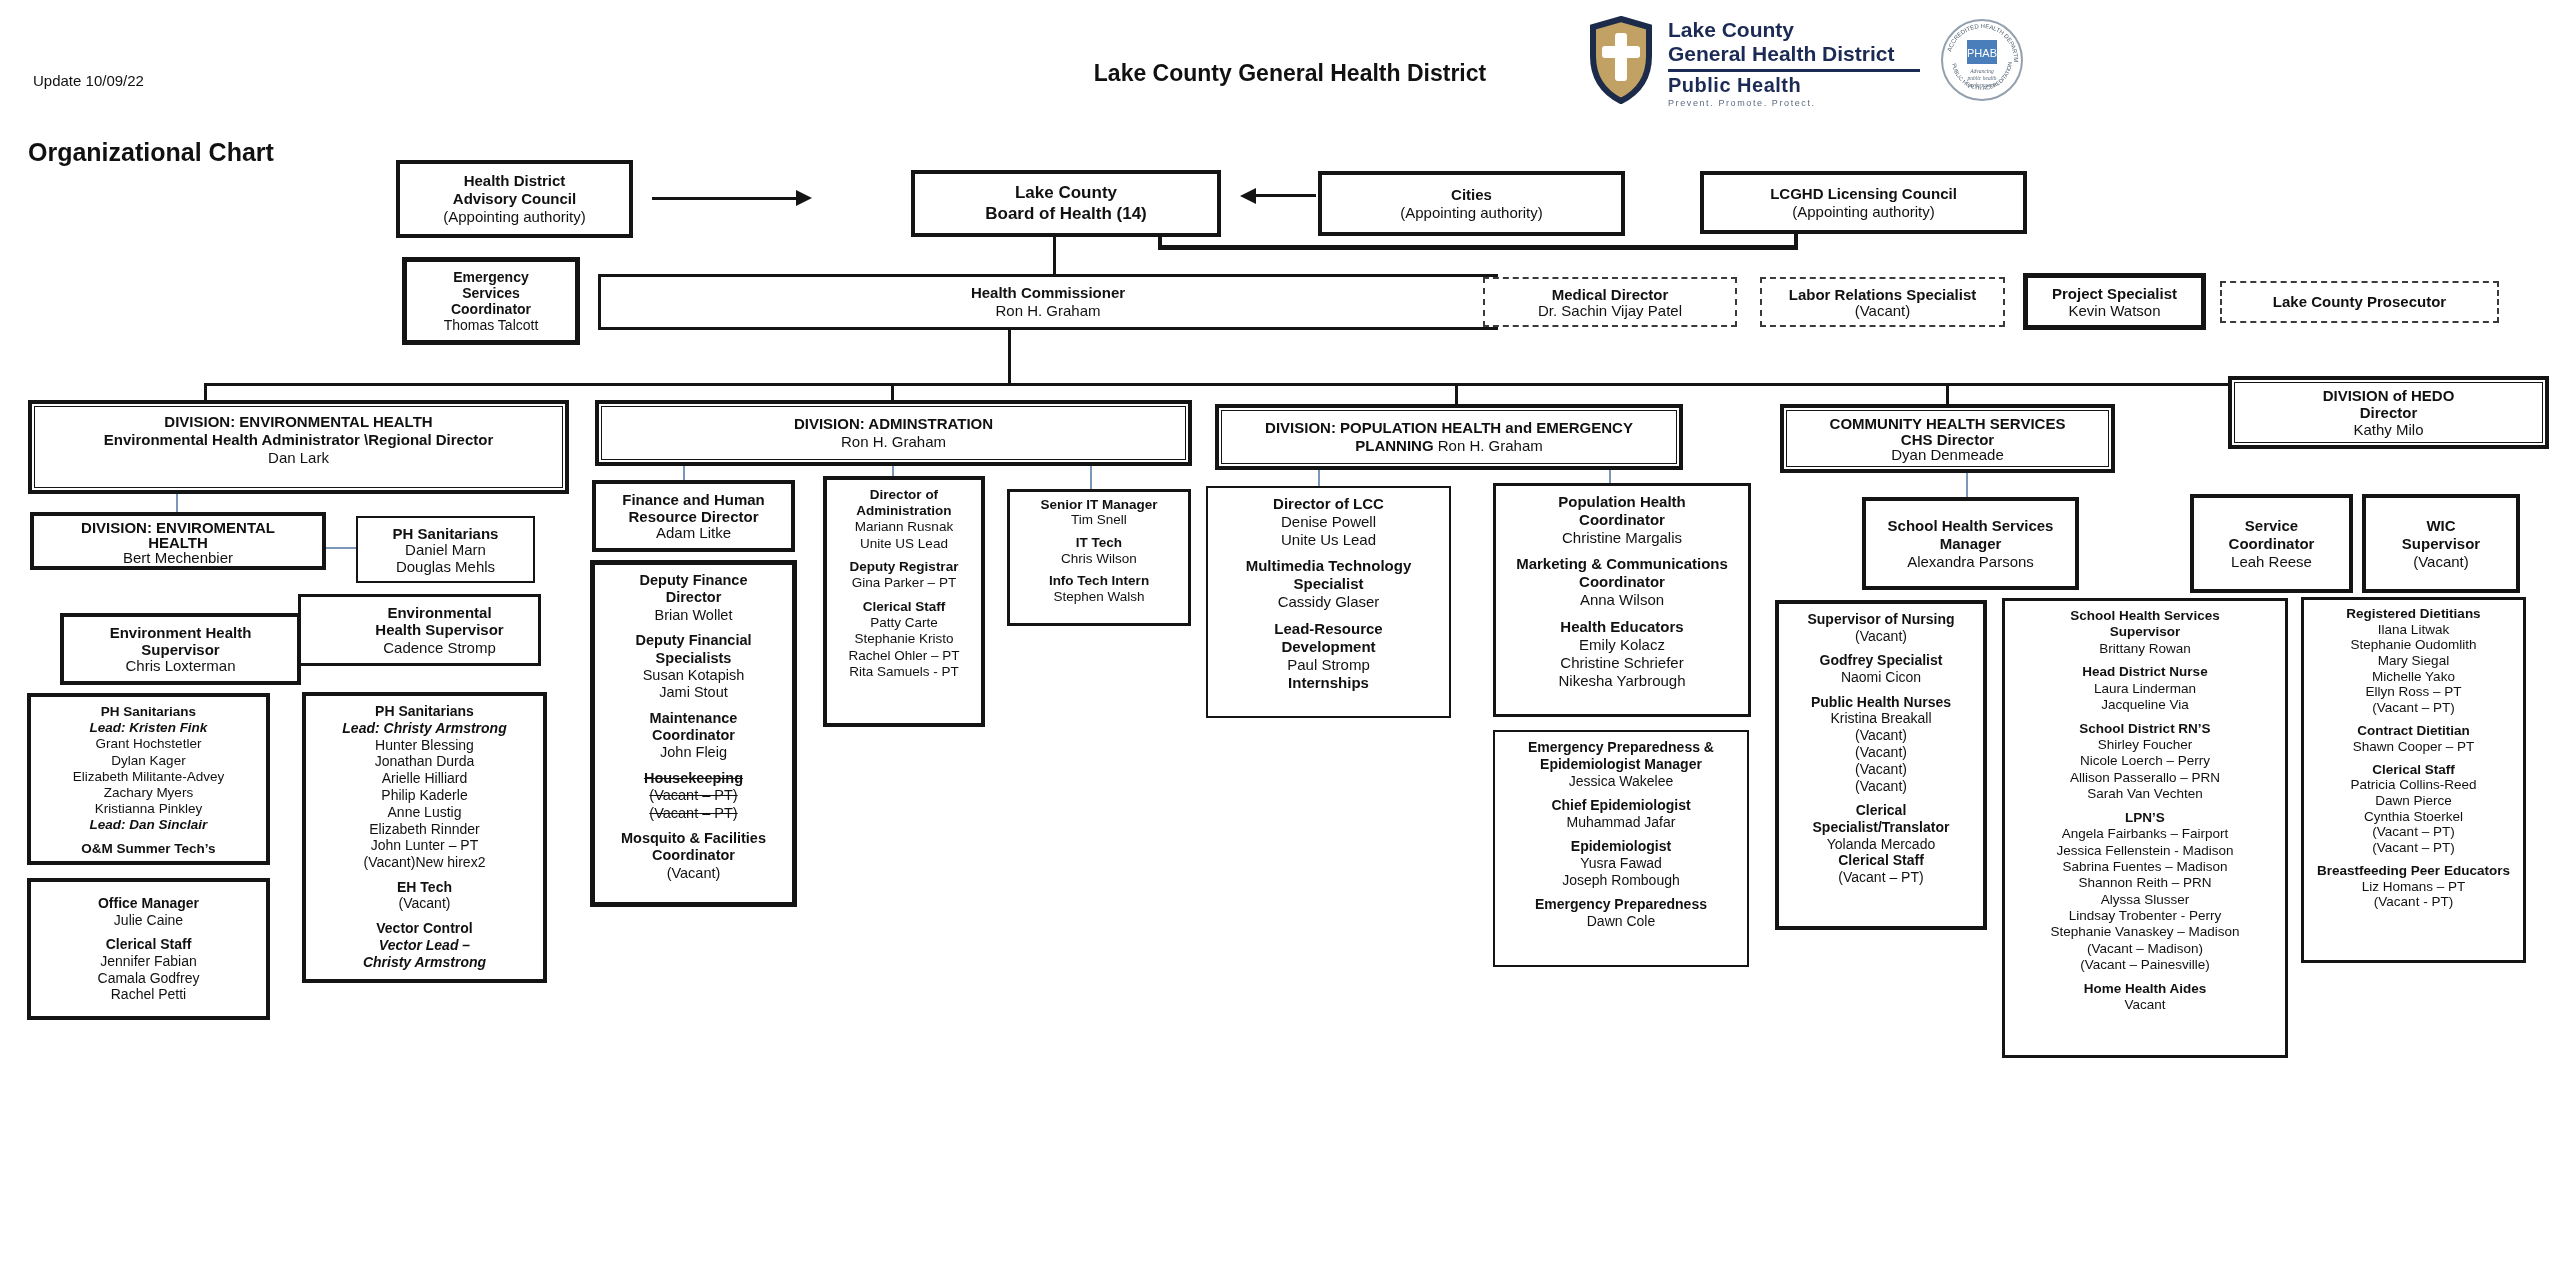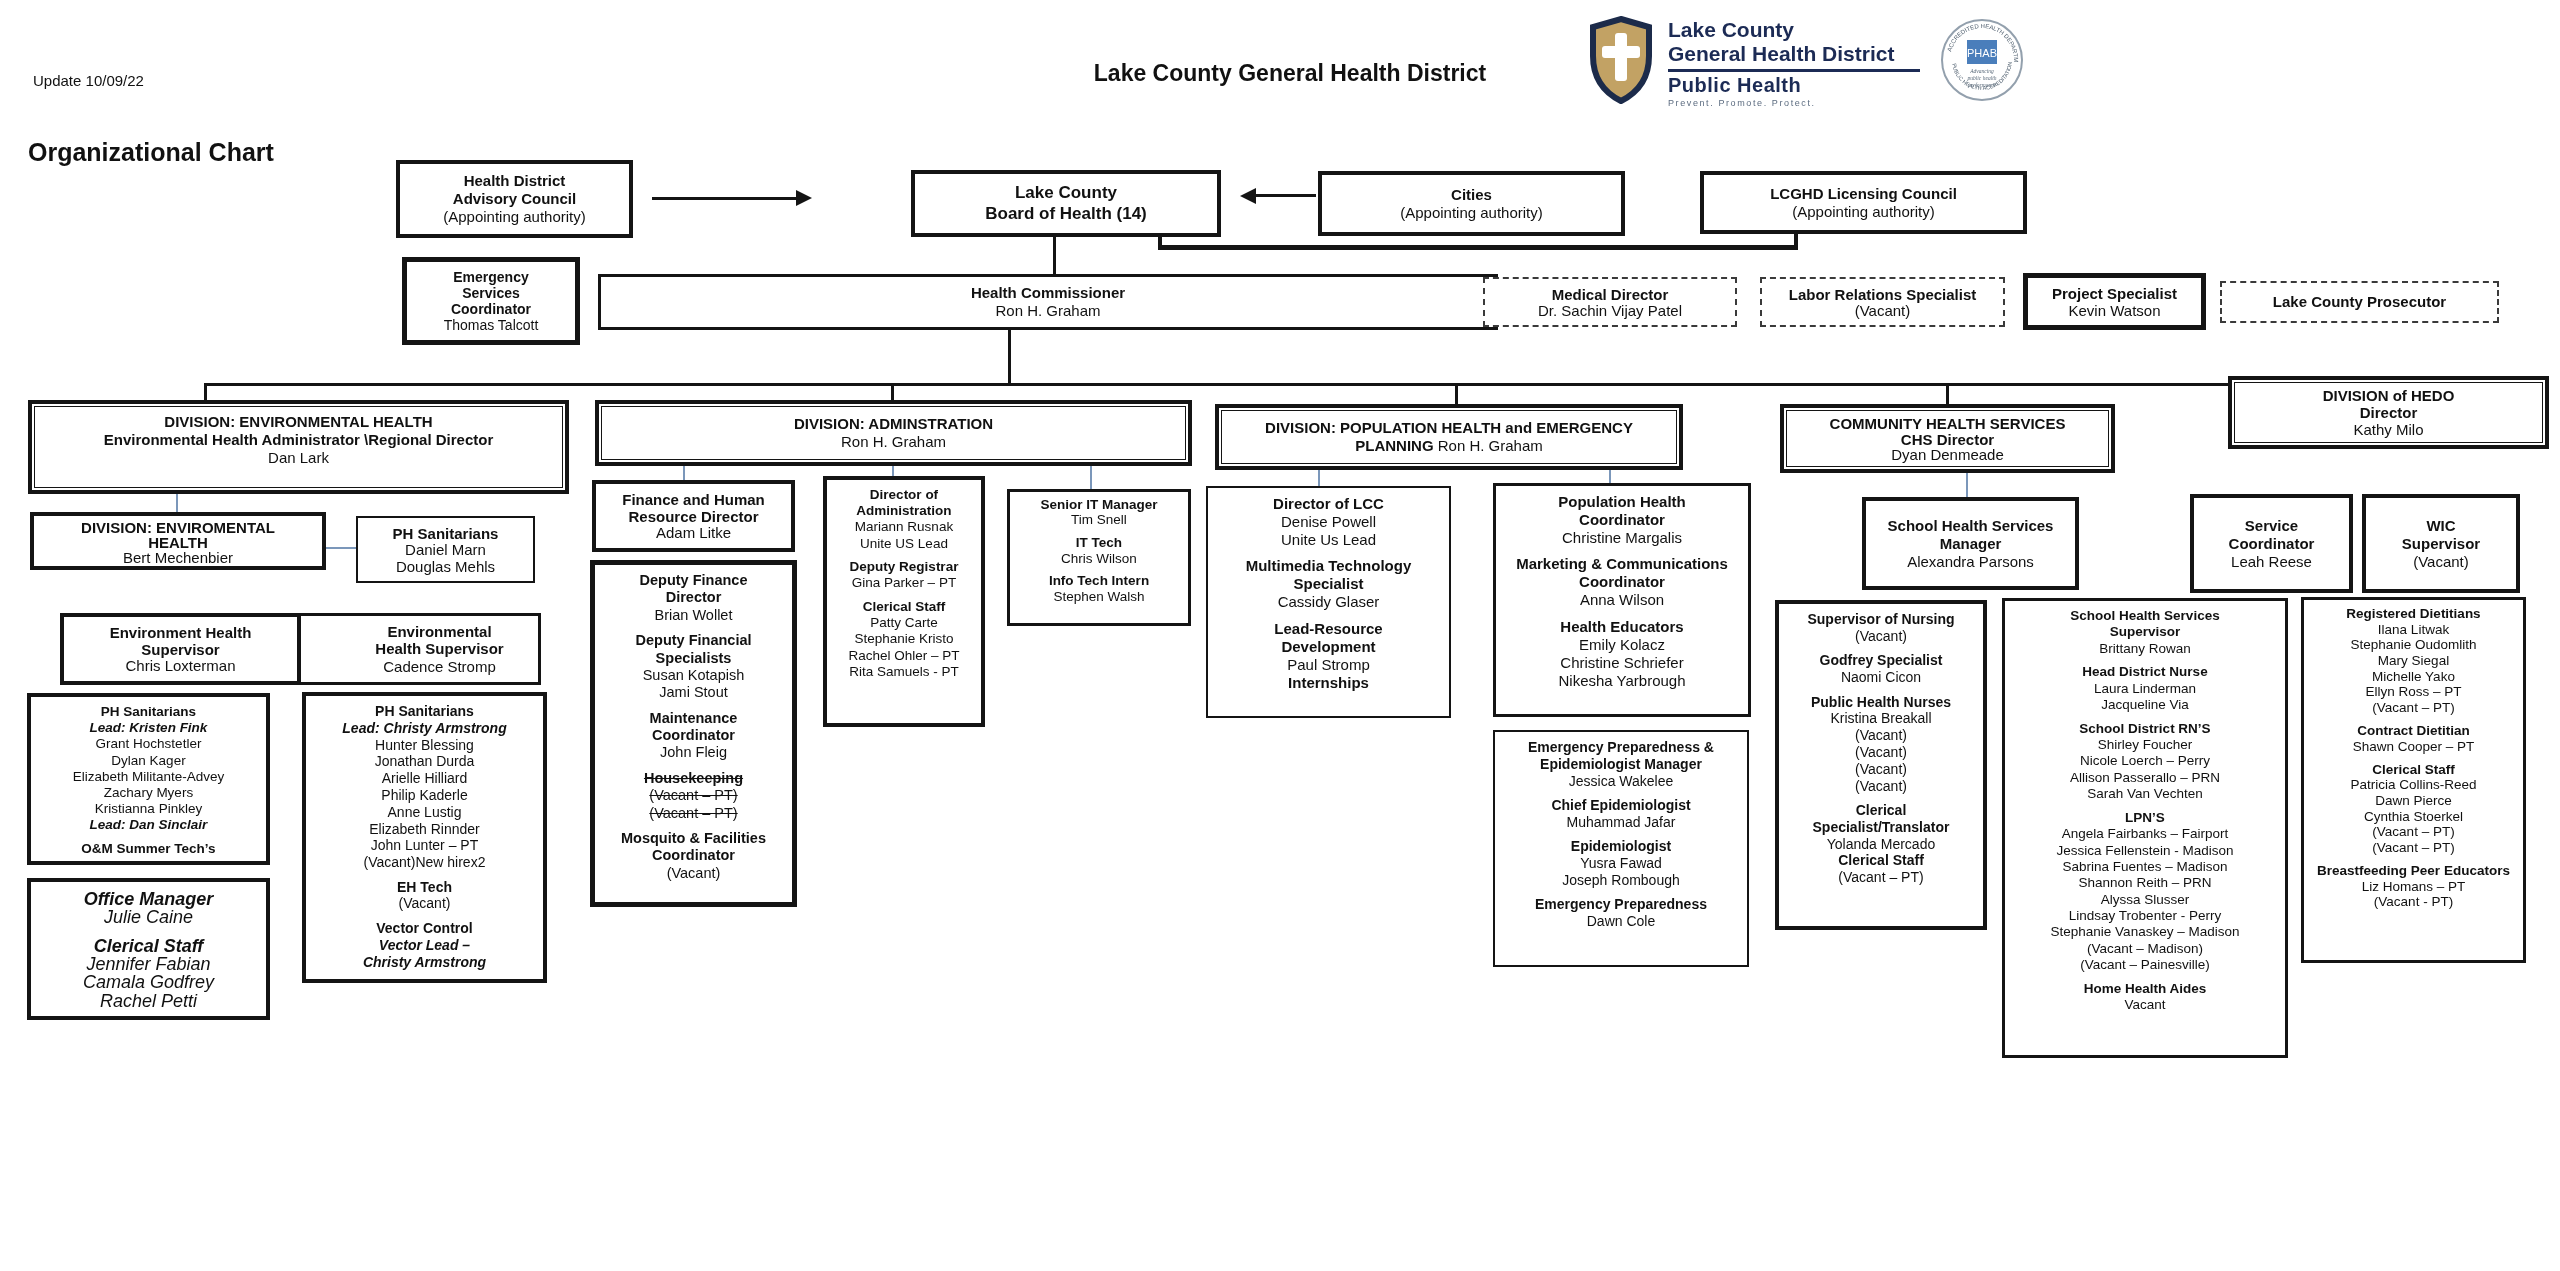--- a/index.html
+++ b/index.html
@@ -58,23 +58,23 @@
 
   #b-div-env{left:28px;top:400px;width:541px;height:94px;justify-content:flex-start;padding-top:9px;}
   #b-div-admin{left:595px;top:400px;width:597px;height:66px;}
   #b-div-pop{left:1215px;top:404px;width:468px;height:66px;}
   #b-div-chs{left:1780px;top:404px;width:335px;height:69px;}
   #b-div-hedo{left:2228px;top:376px;width:321px;height:73px;}
 
   #b-env2{left:30px;top:512px;width:296px;height:58px;}
   #b-phside{left:356px;top:516px;width:179px;height:67px;}
   #b-ehs1{left:31px;top:613px;width:241px;height:72px;margin-left:29px;}
-  #b-ehs2{left:298px;top:613px;width:243px;height:72px;padding-left:44px;}
+  #b-ehs2{left:298px;top:594px;width:243px;height:72px;padding-left:44px;}
   #b-ph1{left:27px;top:693px;width:243px;height:172px;font-size:13.5px;}
-  #b-office{left:27px;top:878px;width:243px;height:142px;font-size:18px;font-style:italic;}
+  #b-office{left:27px;top:878px;width:243px;height:142px;font-size:14px;}
   #b-ph2{left:302px;top:692px;width:245px;height:291px;font-size:14px;}
 
   #b-findir{left:592px;top:480px;width:203px;height:72px;}
   #b-finlist{left:590px;top:560px;width:207px;height:347px;font-size:14.5px;}
   #b-admindir{left:823px;top:476px;width:162px;height:251px;font-size:13.5px;}
   #b-it{left:1007px;top:489px;width:184px;height:137px;font-size:13.5px;line-height:1.14;padding-top:5px;}
 
   #b-lcc{left:1206px;top:486px;width:245px;height:232px;font-size:15px;}
   #b-popc{left:1493px;top:483px;width:258px;height:234px;font-size:15px;}
   #b-ep{left:1493px;top:730px;width:256px;height:237px;font-size:14px;}

